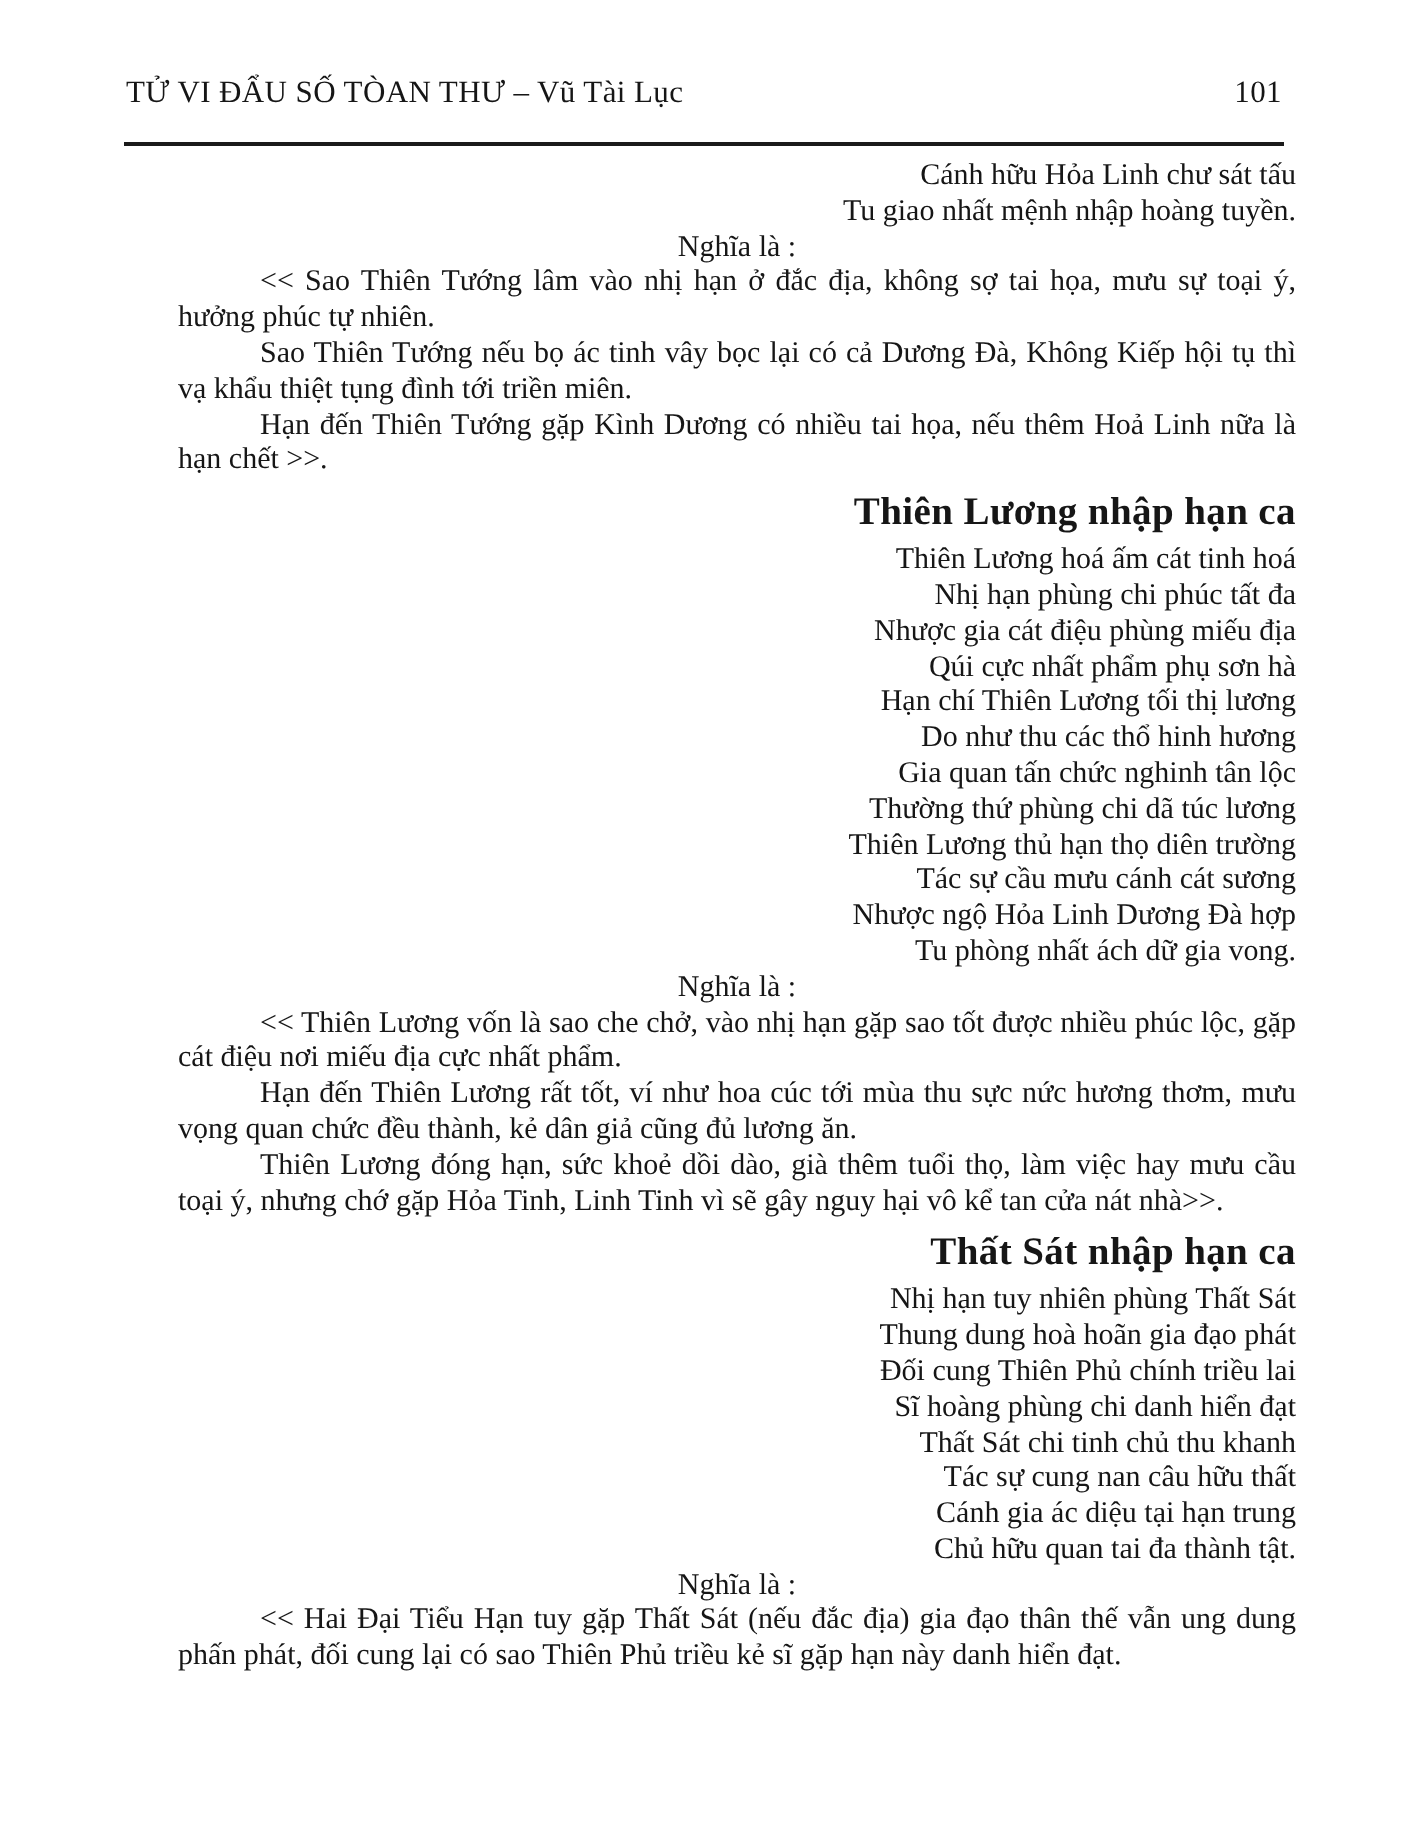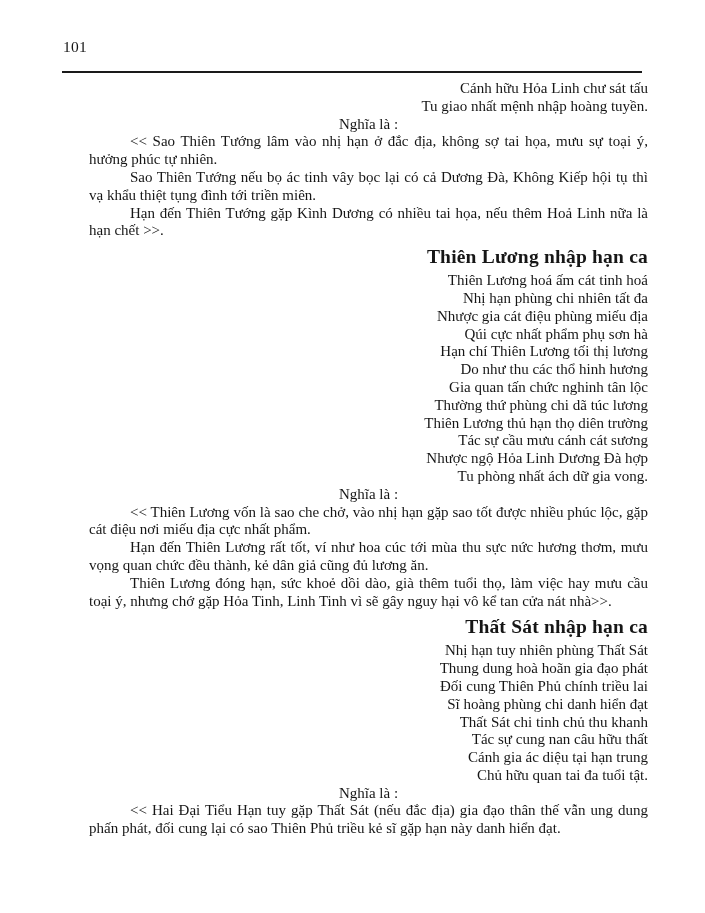--- a/index.html
+++ b/index.html
@@ -64,33 +64,34 @@
   .meaning-paragraph {
     margin: 0;
     text-indent: 41px;
   }
 </style>
 </head>
 <body>
 
 <div class="page">
   <div class="running-header">
+    <span>TỬ VI ĐẨU SỐ TÒAN THƯ – Vũ Tài Lục</span>
     <span>101</span>
   </div>
   <div class="header-rule"></div>
   <main class="body-block">
       <p class="poem-line">Cánh hữu Hỏa Linh chư sát tấu</p>
       <p class="poem-line">Tu giao nhất mệnh nhập hoàng tuyền.</p>
       <p class="meaning-label">Nghĩa là :</p>
       <p class="meaning-paragraph">&lt;&lt; Sao Thiên Tướng lâm vào nhị hạn ở đắc địa, không sợ tai họa, mưu sự toại ý, hưởng phúc tự nhiên.</p>
       <p class="meaning-paragraph">Sao Thiên Tướng nếu bọ ác tinh vây bọc lại có cả Dương Đà, Không Kiếp hội tụ thì vạ khẩu thiệt tụng đình tới triền miên.</p>
       <p class="meaning-paragraph">Hạn đến Thiên Tướng gặp Kình Dương có nhiều tai họa, nếu thêm Hoả Linh nữa là hạn chết &gt;&gt;.</p>
       <h2 class="section-heading">Thiên Lương nhập hạn ca</h2>
       <p class="poem-line">Thiên Lương hoá ấm cát tinh hoá</p>
-      <p class="poem-line">Nhị hạn phùng chi nhiên tất đa</p>
+      <p class="poem-line">Nhị hạn phùng chi phúc tất đa</p>
       <p class="poem-line">Nhược gia cát điệu phùng miếu địa</p>
       <p class="poem-line">Qúi cực nhất phẩm phụ sơn hà</p>
       <p class="poem-line">Hạn chí Thiên Lương tối thị lương</p>
       <p class="poem-line">Do như thu các thổ hinh hương</p>
       <p class="poem-line">Gia quan tấn chức nghinh tân lộc</p>
       <p class="poem-line">Thường thứ phùng chi dã túc lương</p>
       <p class="poem-line">Thiên Lương thủ hạn thọ diên trường</p>
       <p class="poem-line">Tác sự cầu mưu cánh cát sương</p>
       <p class="poem-line">Nhược ngộ Hỏa Linh Dương Đà hợp</p>
       <p class="poem-line">Tu phòng nhất ách dữ gia vong.</p>
@@ -99,17 +100,17 @@
       <p class="meaning-paragraph">Hạn đến Thiên Lương rất tốt, ví như hoa cúc tới mùa thu sực nức hương thơm, mưu vọng quan chức đều thành, kẻ dân giả cũng đủ lương ăn.</p>
       <p class="meaning-paragraph">Thiên Lương đóng hạn, sức khoẻ dồi dào, già thêm tuổi thọ, làm việc hay mưu cầu toại ý, nhưng chớ gặp Hỏa Tinh, Linh Tinh vì sẽ gây nguy hại vô kể tan cửa nát nhà&gt;&gt;.</p>
       <h2 class="section-heading">Thất Sát nhập hạn ca</h2>
       <p class="poem-line">Nhị hạn tuy nhiên phùng Thất Sát</p>
       <p class="poem-line">Thung dung hoà hoãn gia đạo phát</p>
       <p class="poem-line">Đối cung Thiên Phủ chính triều lai</p>
       <p class="poem-line">Sĩ hoàng phùng chi danh hiển đạt</p>
       <p class="poem-line">Thất Sát chi tinh chủ thu khanh</p>
       <p class="poem-line">Tác sự cung nan câu hữu thất</p>
       <p class="poem-line">Cánh gia ác diệu tại hạn trung</p>
-      <p class="poem-line">Chủ hữu quan tai đa tuổi tật.</p>
+      <p class="poem-line">Chủ hữu quan tai đa thành tật.</p>
       <p class="meaning-label">Nghĩa là :</p>
       <p class="meaning-paragraph">&lt;&lt; Hai Đại Tiểu Hạn tuy gặp Thất Sát (nếu đắc địa) gia đạo thân thế vẫn ung dung phấn phát, đối cung lại có sao Thiên Phủ triều kẻ sĩ gặp hạn này danh hiển đạt.</p>
     </main>
 </div>
 
 </body></html>

